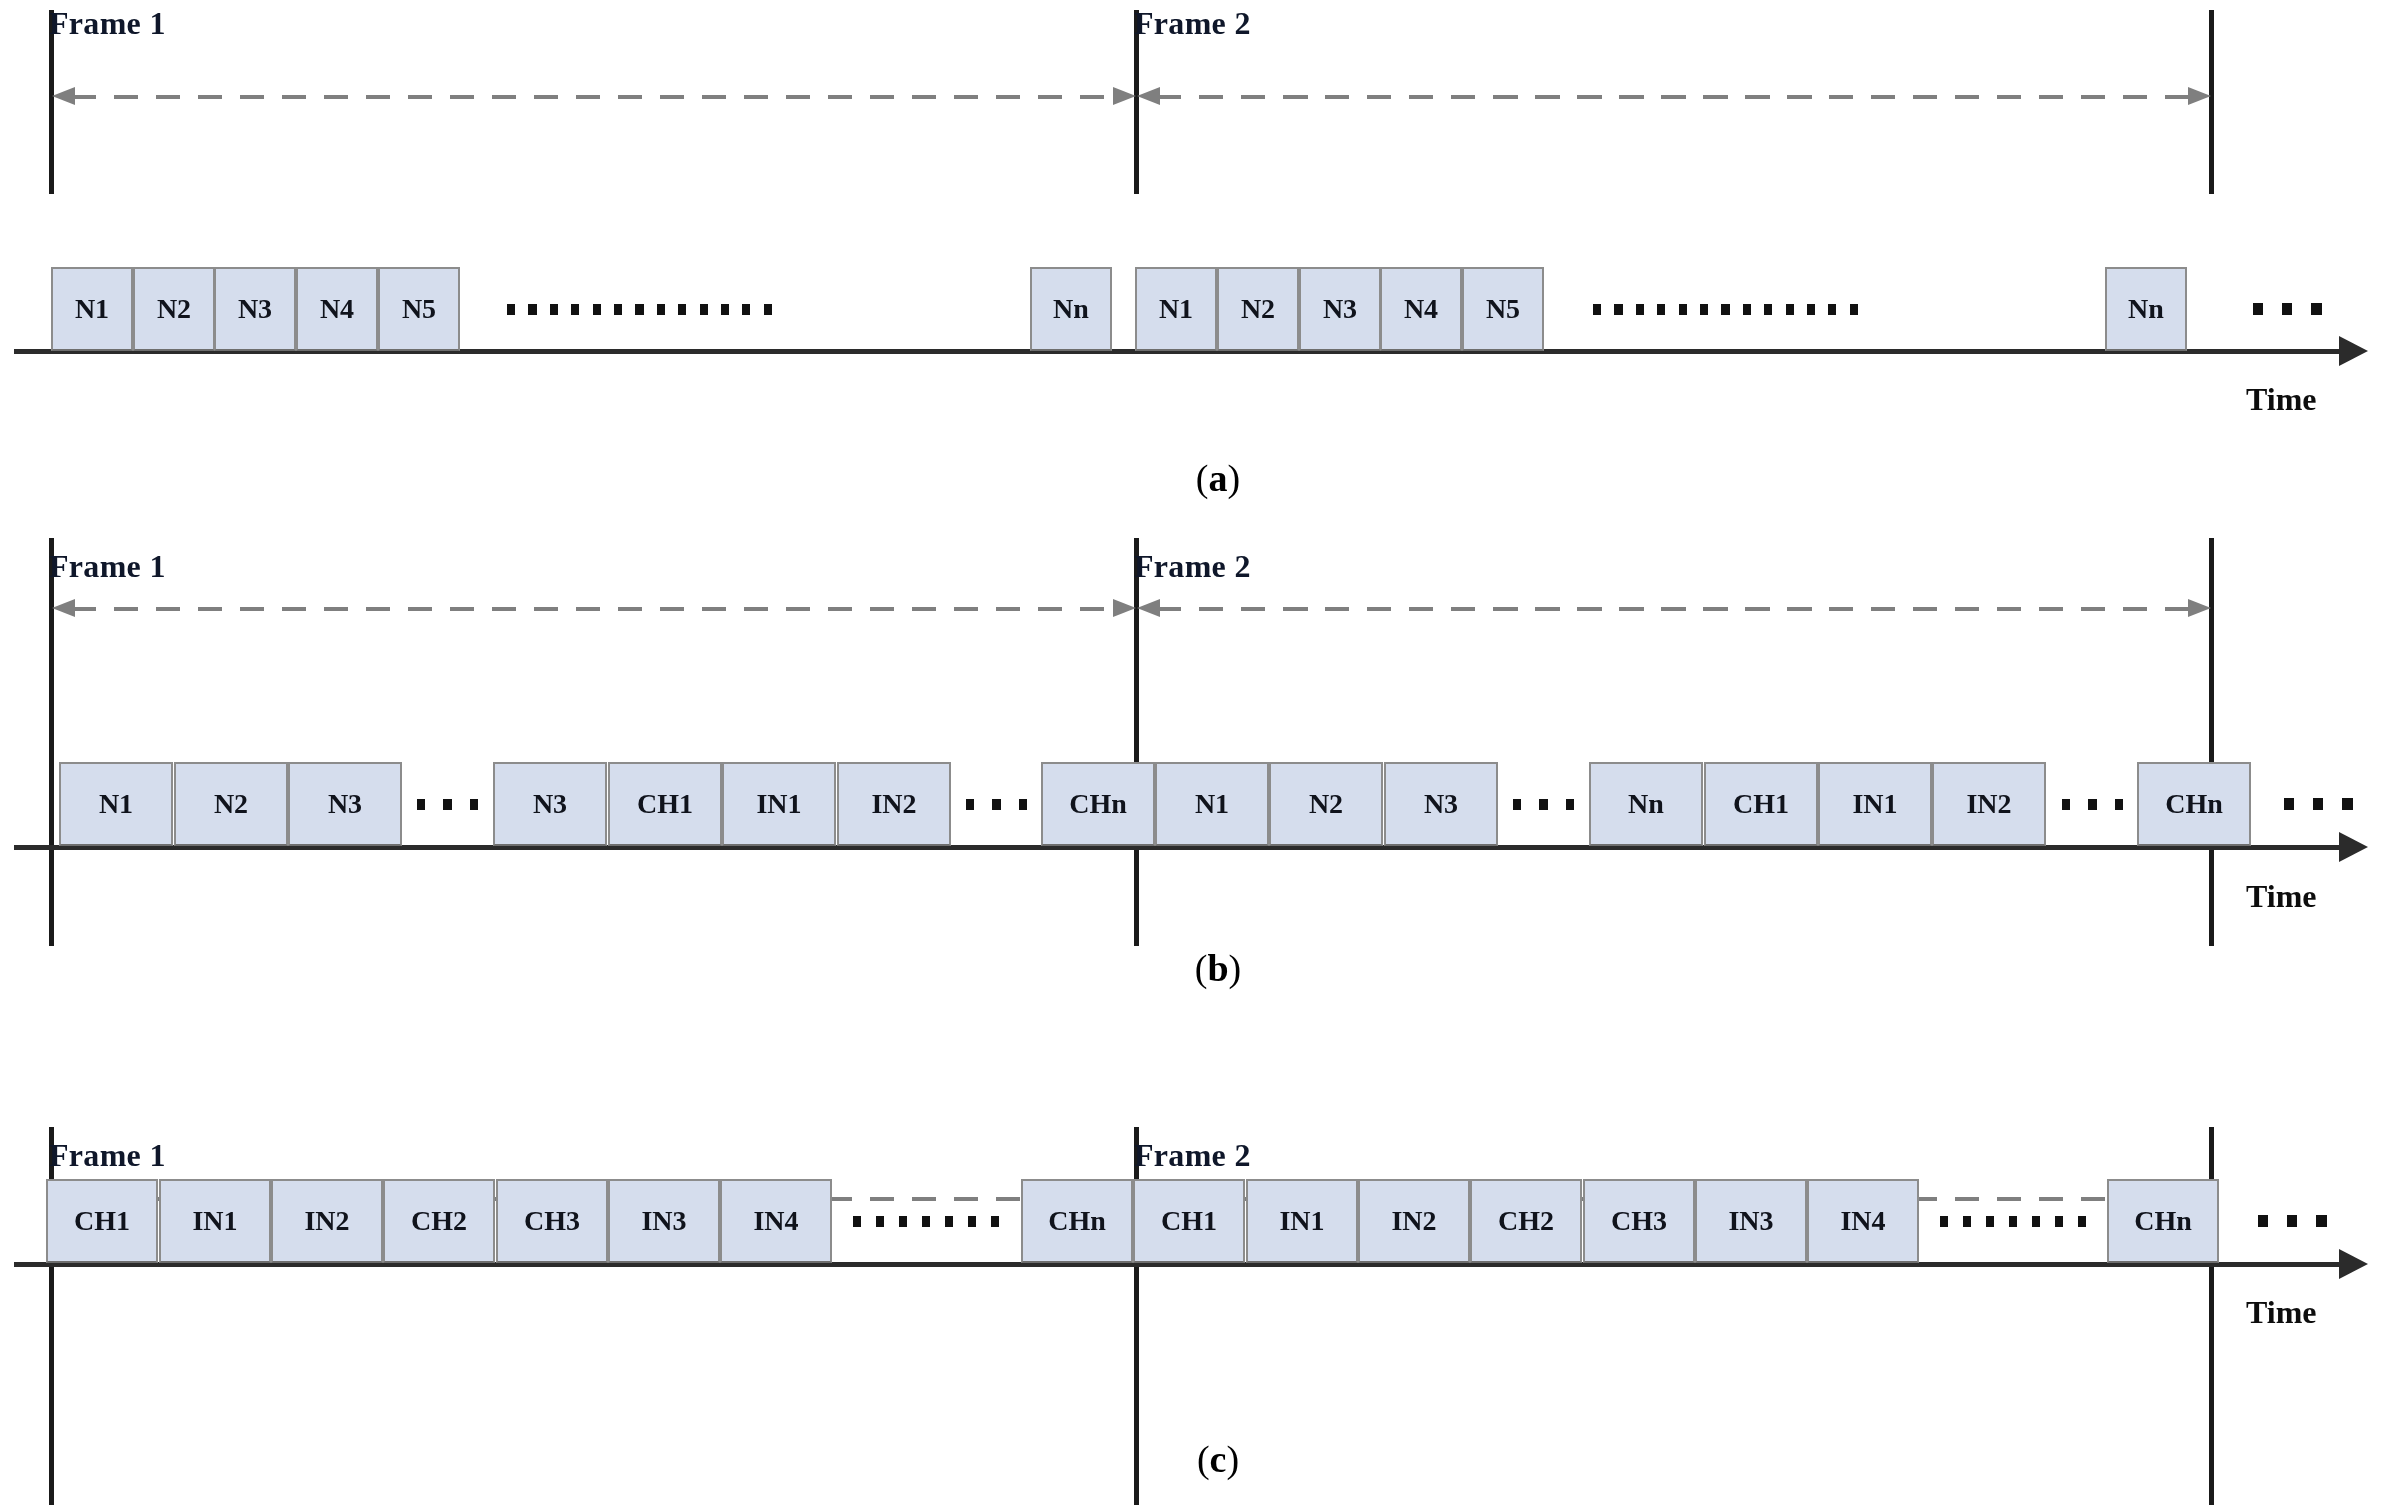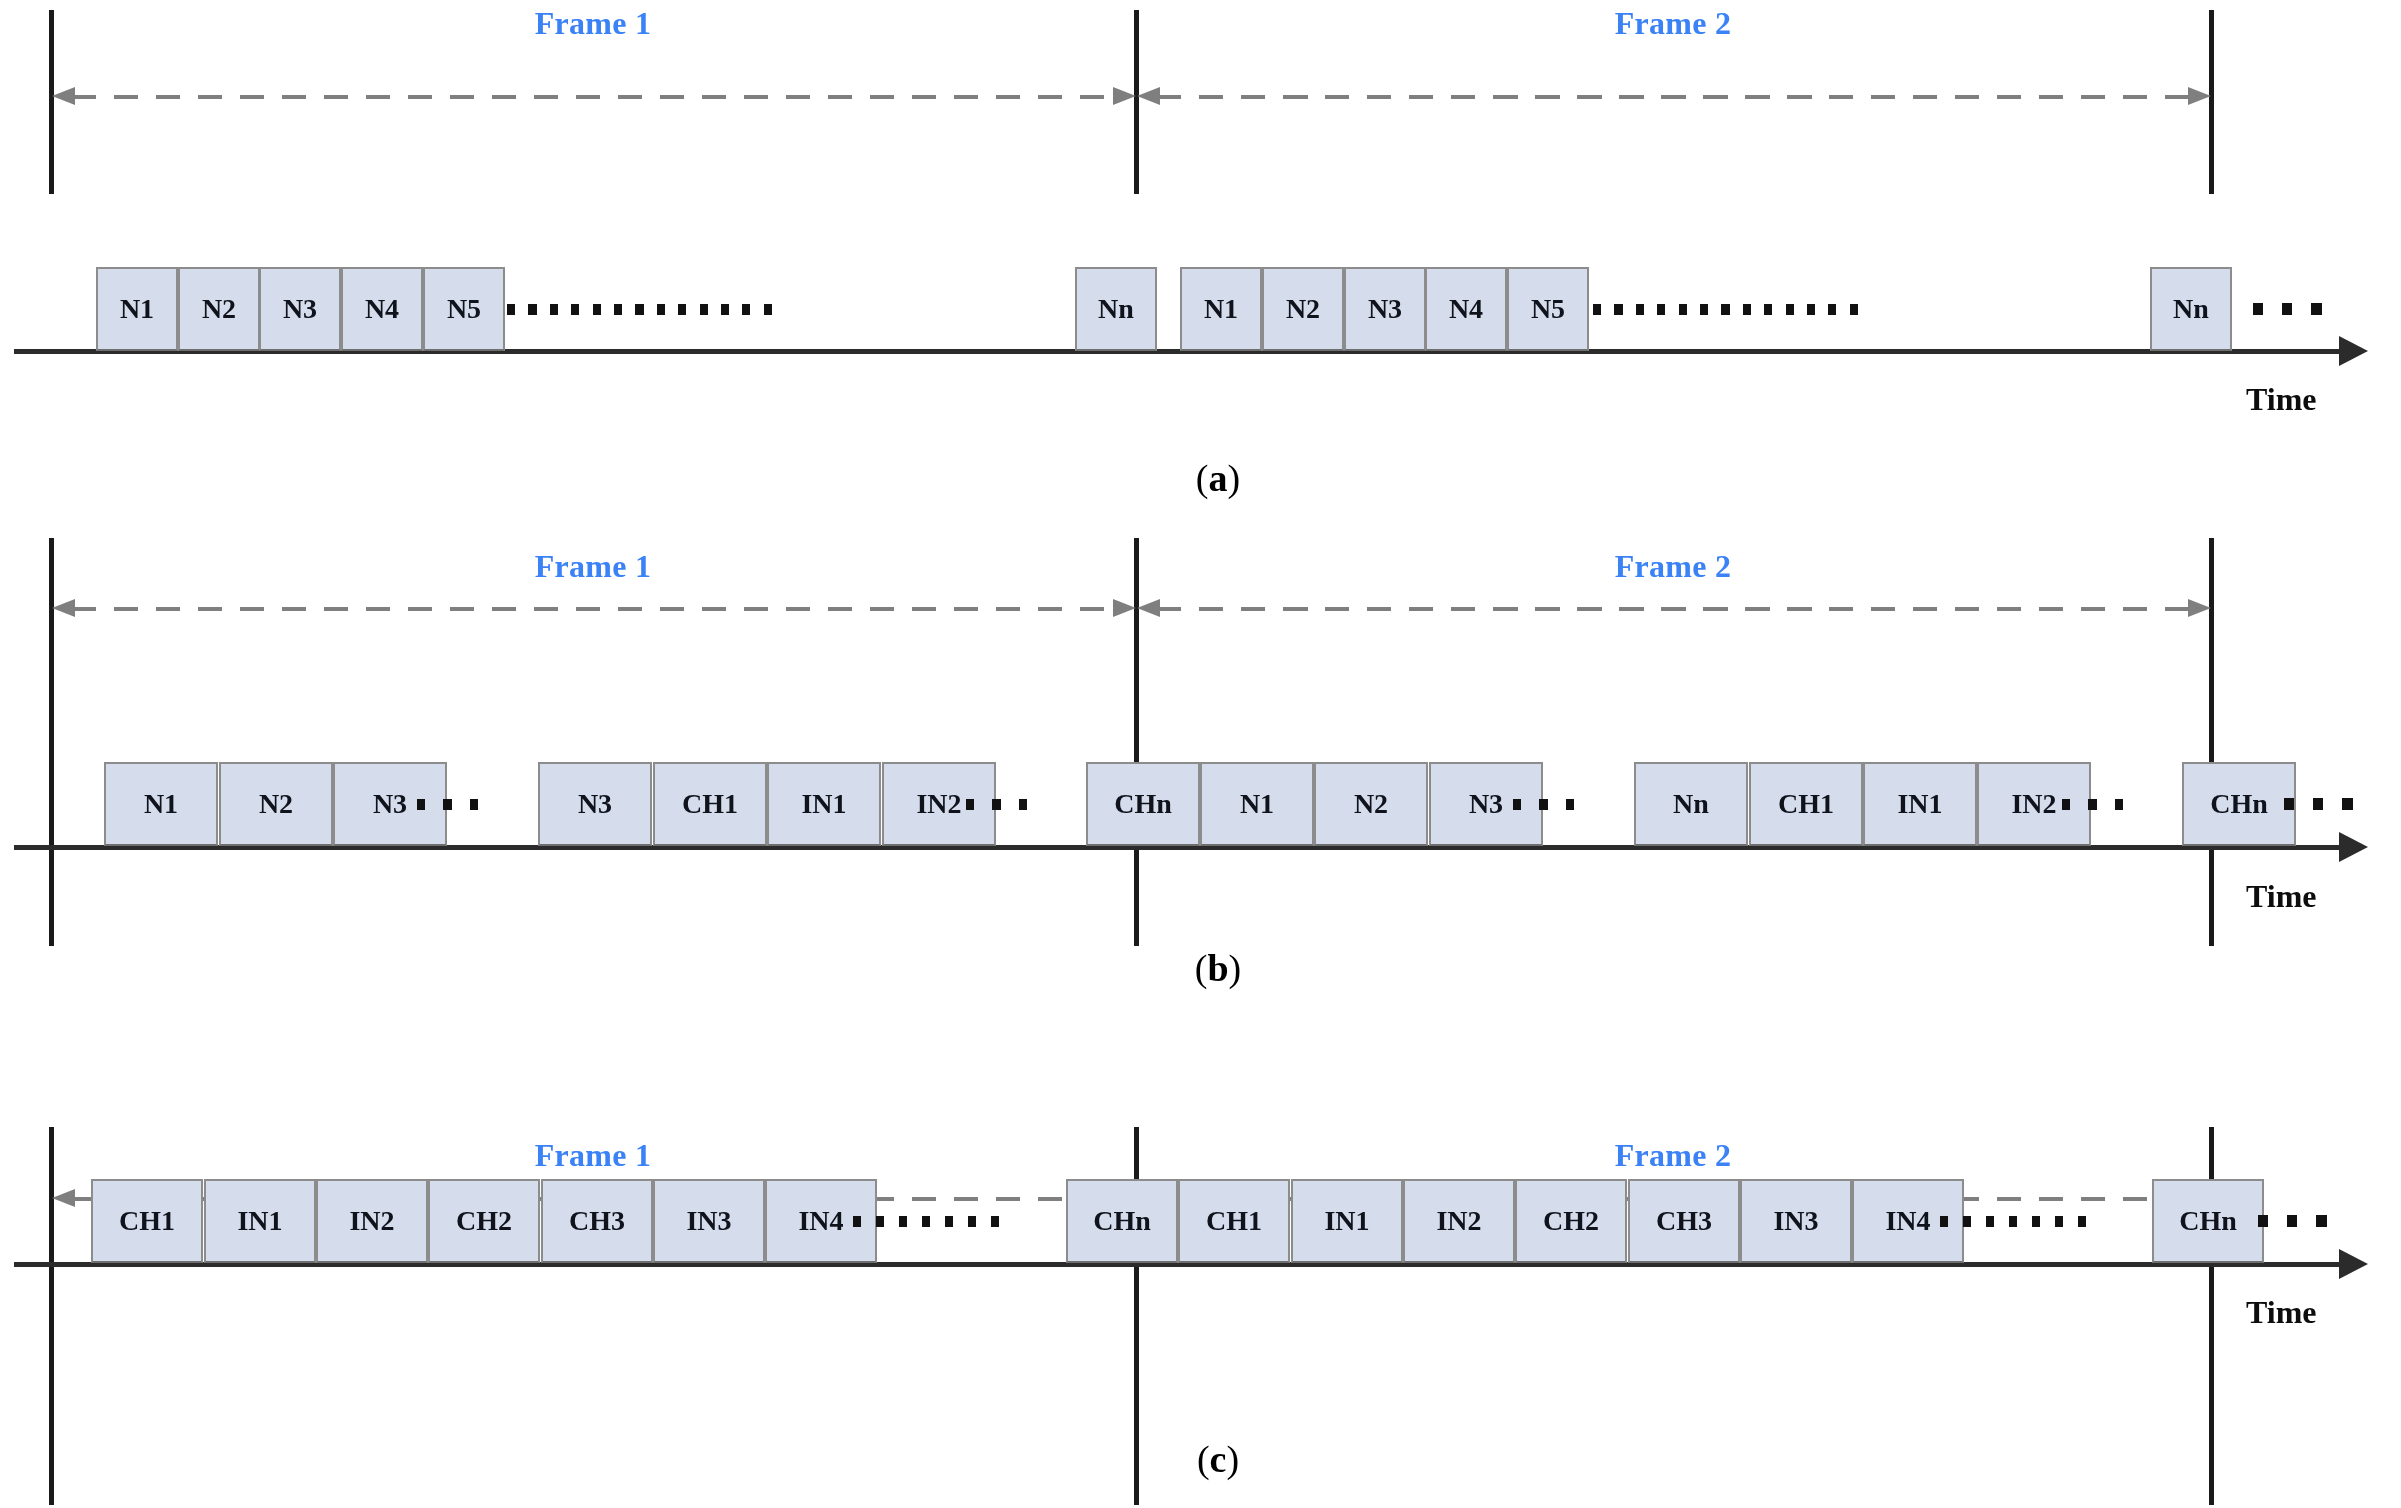--- a/index.html
+++ b/index.html
@@ -29,34 +29,34 @@
   }
   .span .ar-l,.span .ar-r{
     position:absolute;top:4.1px;width:0;height:0;
     border-top:9.5px solid transparent;border-bottom:9.5px solid transparent;
   }
   .span .ar-l{left:0;border-right:23px solid #7f7f7f;}
   .span .ar-r{right:0;border-left:23px solid #7f7f7f;}
 
   
   .frame-label{
-    position:absolute;text-align:center;
-    font-weight:bold;font-size:32px;color:#3b82f6;
+    position:absolute;text-align:left;
+    font-weight:bold;font-size:32px;color:#0f172a;
     letter-spacing:0.3px;white-space:nowrap;
   }
 
   
   .slot{
     position:absolute;box-sizing:border-box;
     background:#d5dded;
     border:2px solid #8c8c8c;
     border-bottom-color:#6e6e6e;
     display:flex;align-items:center;justify-content:center;
     font-weight:bold;font-size:28px;color:#10131c;
-    letter-spacing:0px;white-space:nowrap;margin-left:45px;
+    letter-spacing:0px;white-space:nowrap;
   }
 
   
   .dots{
     position:absolute;display:flex;align-items:center;
     justify-content:space-between;pointer-events:none;
   }
   .dots i{display:block;width:8.2px;height:11px;background:#111111;}
 
   

